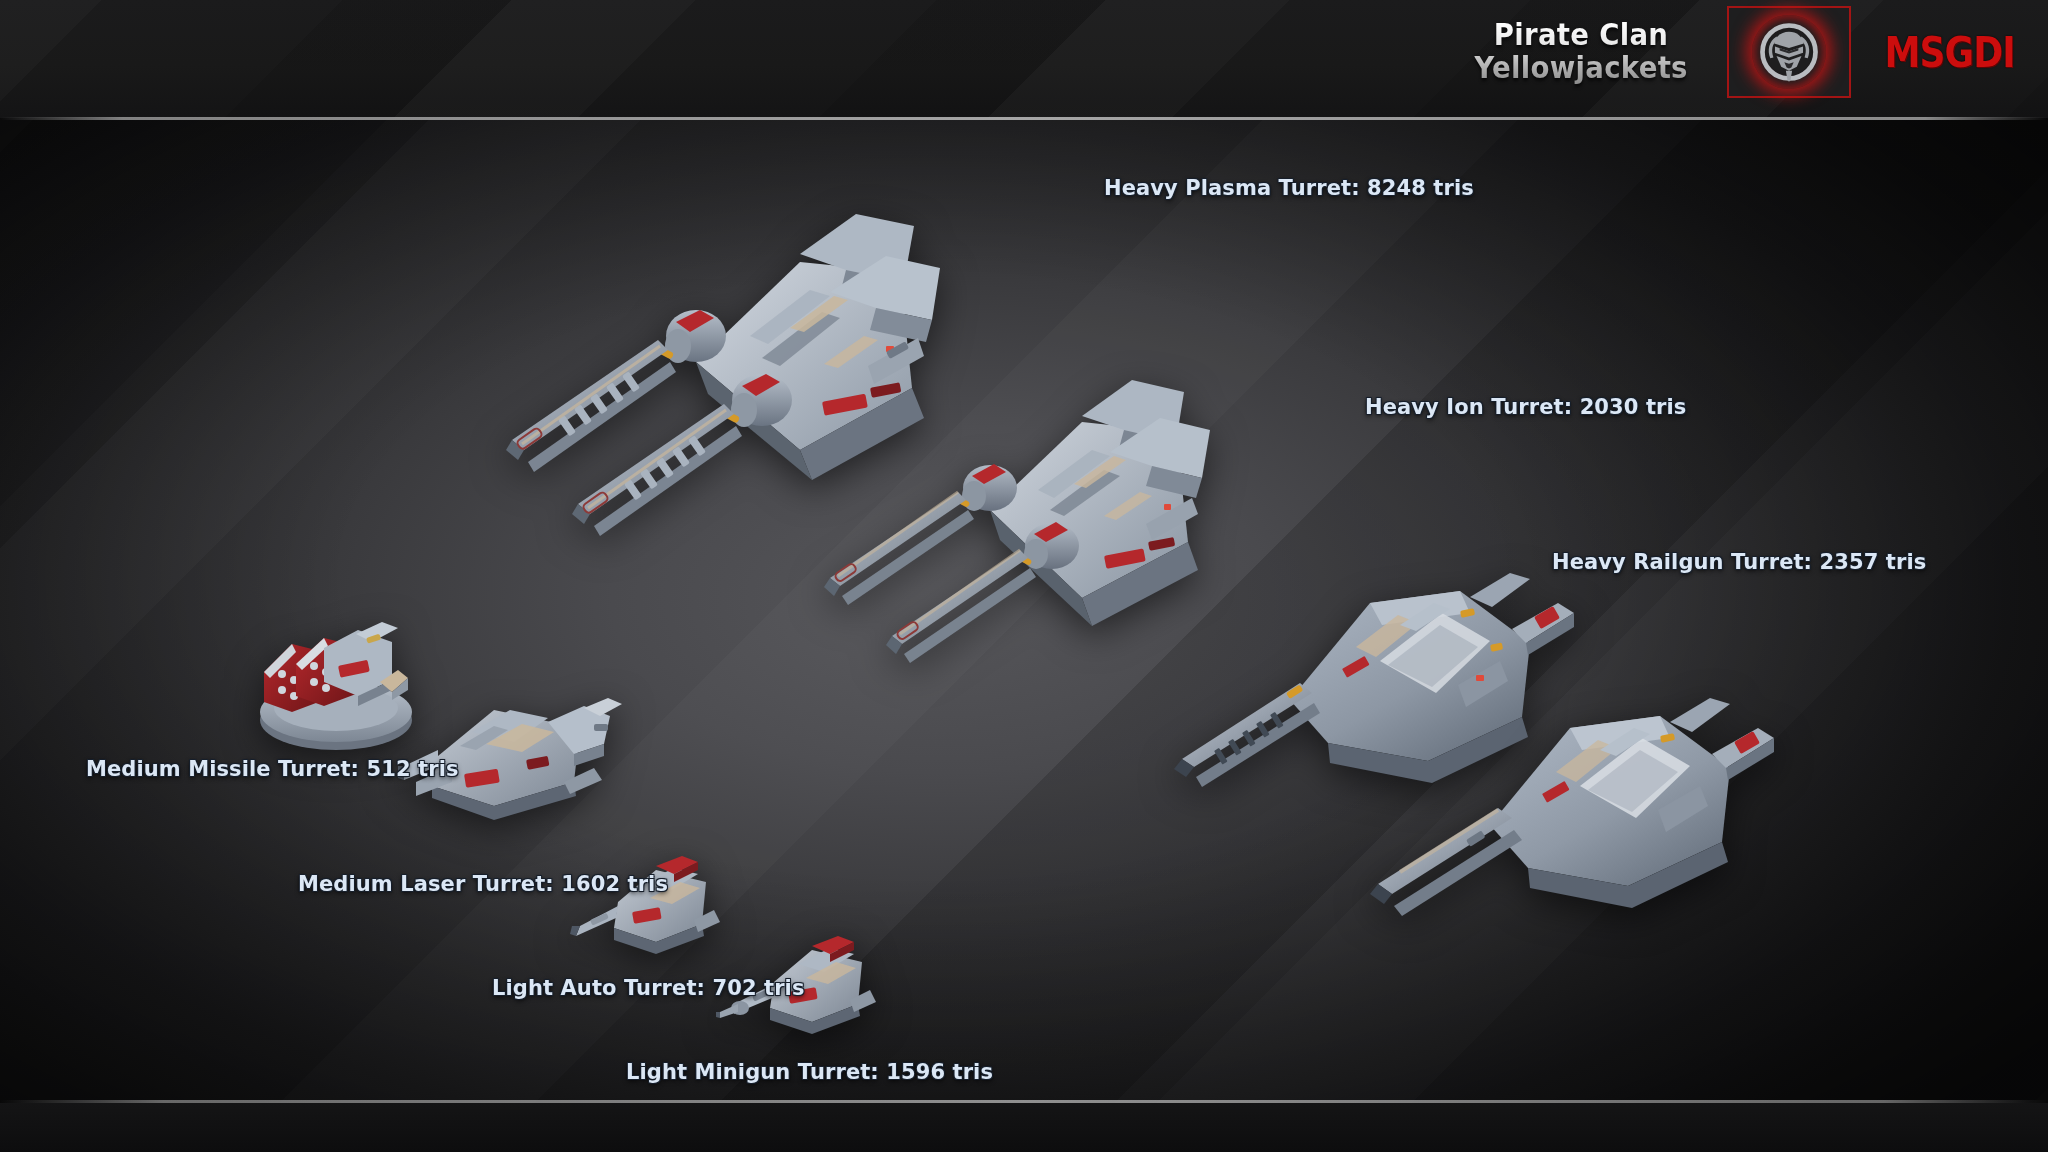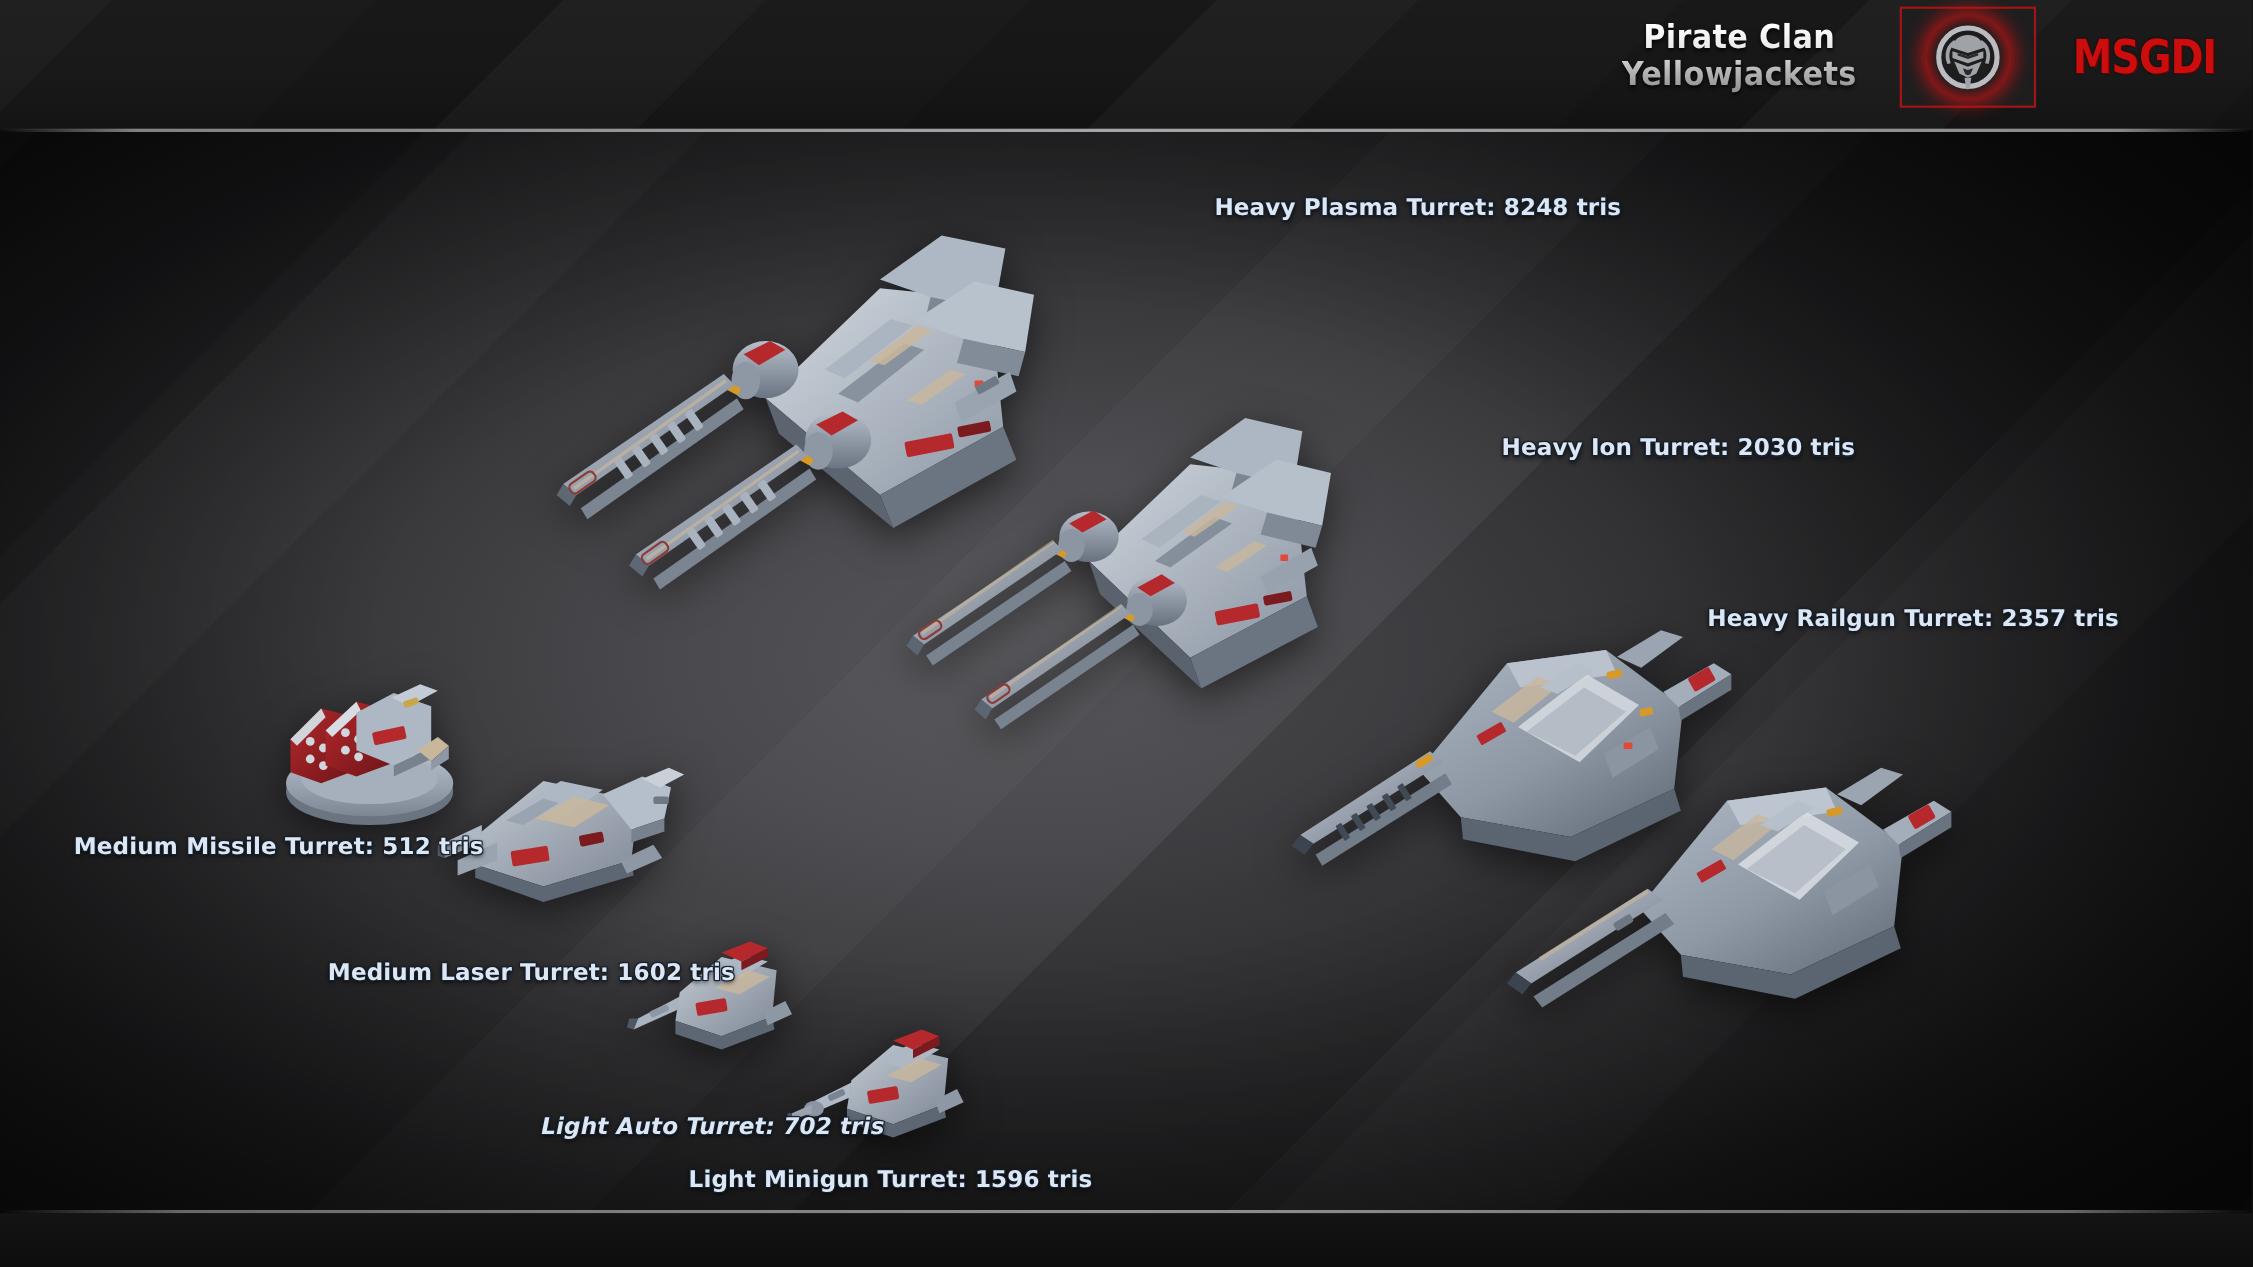--- a/index.html
+++ b/index.html
@@ -531,25 +531,25 @@
     </svg>
   </div>
 
   <div class="tlabel" style="left:1104px; top:176px;">Heavy Plasma Turret: 8248 tris</div>
 
   <div class="tlabel" style="left:1365px; top:371px;margin-top:24px;">Heavy Ion Turret: 2030 tris</div>
 
   <div class="tlabel" style="left:1552px; top:550px;">Heavy Railgun Turret: 2357 tris</div>
 
 
-  <div class="tlabel" style="left:67px; top:757px;">Medium Missile Turret: 512 tris</div>
+  <div class="tlabel" style="left:86px; top:757px;">Medium Missile Turret: 512 tris</div>
 
   <div class="tlabel" style="left:298px; top:872px;">Medium Laser Turret: 1602 tris</div>
 
-  <div class="tlabel" style="left:492px; top:1012px;font-style:italic;">Light Auto Turret: 702 tris</div>
+  <div class="tlabel" style="left:492px; top:976px;">Light Auto Turret: 702 tris</div>
 
   <div class="tlabel" style="left:626px; top:1060px;">Light Minigun Turret: 1596 tris</div>
 
   <div id="header">
     <div class="hdiag"></div>
 
 
     <div id="brand">
       <div id="brand-text">
         <div>Pirate Clan</div>

